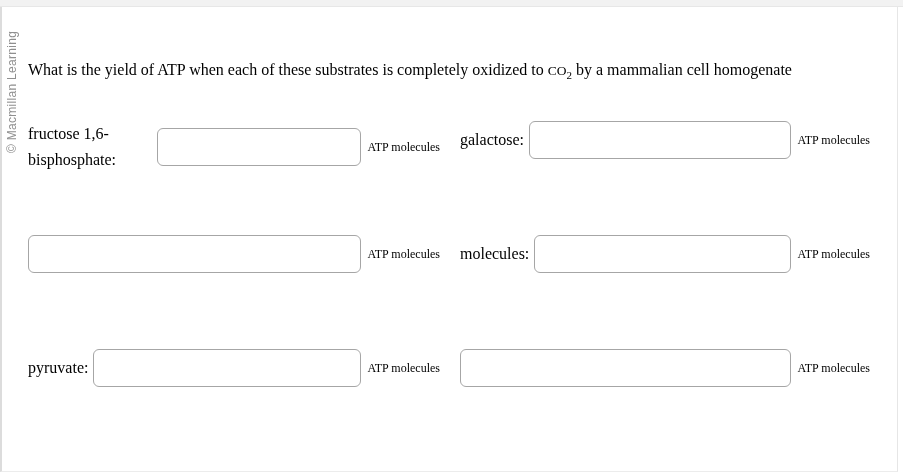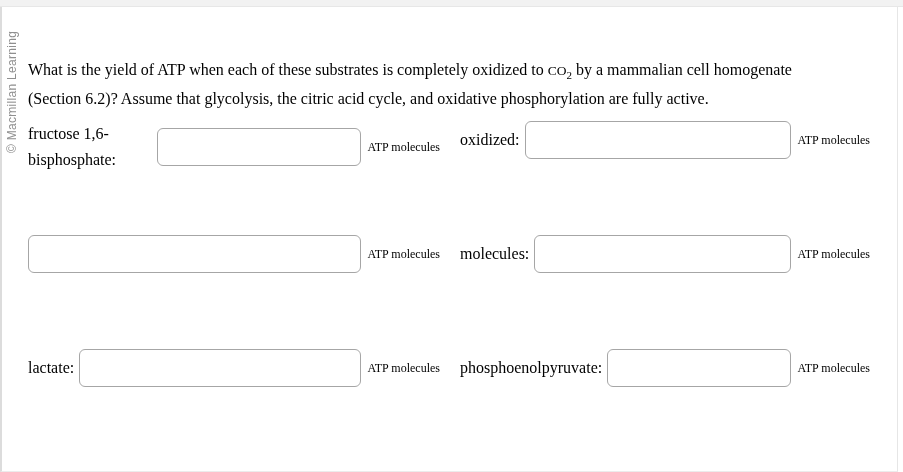--- a/index.html
+++ b/index.html
@@ -117,54 +117,52 @@
 <div class="page">
   <div class="panel"></div>
   <div class="top-strip"></div>
 
   <div class="copyright-vertical">© Macmillan Learning</div>
 
   <div class="question">
     <div>
       <span>What is the yield of ATP when each of these substrates is completely oxidized to </span><span class="co"><span>CO</span><sub>2</sub></span><span> by a mammalian cell homogenate</span>
     </div>
-    <div>(Section 6.2)? Assume that glycolysis, the citric acid cycle, and oxidative phosphorylation are fully active.</div>
   </div>
 
   <div class="answer-grid">
 
     <div class="cell wrap">
       <span class="lbl">fructose 1,6-bisphosphate:</span>
       <input type="text" value="" style="">
       <span class="unit">ATP molecules</span>
     </div>
 
     <div class="cell">
-      <span class="lbl">oxidized:</span>
+      <span class="lbl">galactose:</span>
       <input type="text" value="" style="">
       <span class="unit">ATP molecules</span>
     </div>
 
     <div class="cell wrap">
       <input type="text" value="" style="">
       <span class="unit">ATP molecules</span>
     </div>
 
     <div class="cell">
       <span class="lbl">molecules:</span>
       <input type="text" value="" style="">
       <span class="unit">ATP molecules</span>
     </div>
 
     <div class="cell">
-      <span class="lbl">lactate:</span>
+      <span class="lbl">pyruvate:</span>
       <input type="text" value="" style="">
       <span class="unit">ATP molecules</span>
     </div>
 
     <div class="cell">
-      <span class="lbl">phosphoenolpyruvate:</span>
       <input type="text" value="" style="">
       <span class="unit">ATP molecules</span>
     </div>
 
   </div>
 </div>
 
 </body></html>

